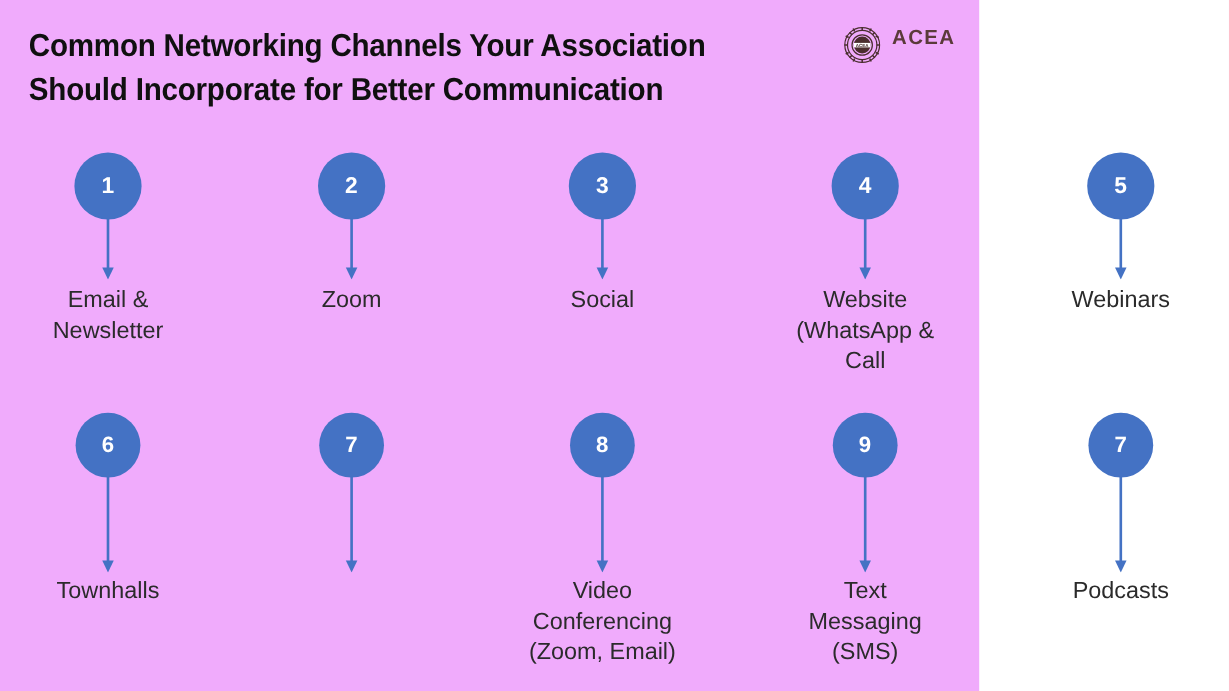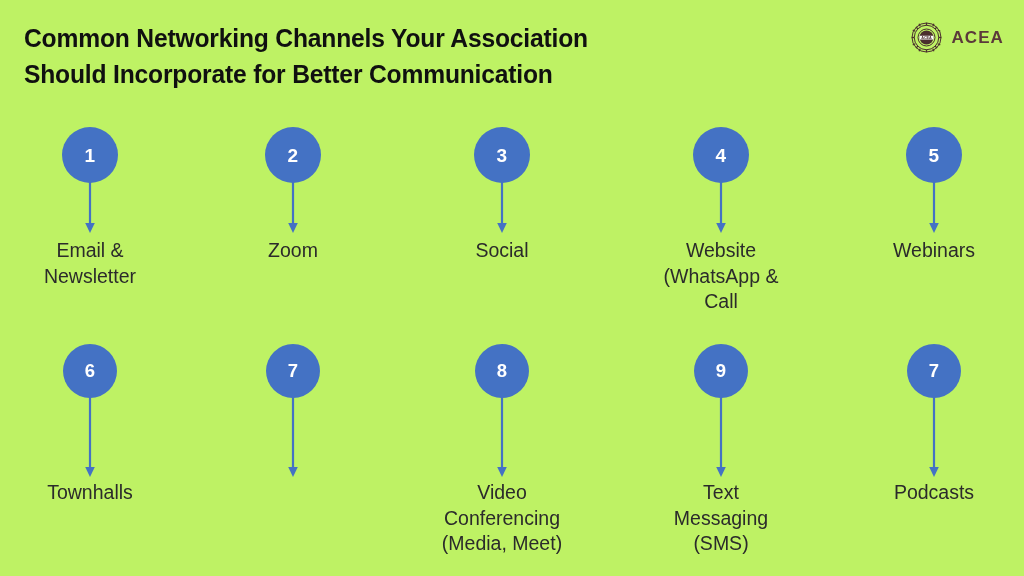--- a/index.html
+++ b/index.html
@@ -9,23 +9,23 @@
   }
   body {
     width: 1024px;
     height: 576px;
     overflow: hidden;
     font-family: "Liberation Sans", sans-serif;
     -webkit-font-smoothing: antialiased;
   }
   .slide {
     position: relative;
-    width: 1024px;
+    width: 816px;
     height: 576px;
-    background: #bef264;
+    background: #f0abfc;
   }
 
   
   .title {
     position: absolute;
     left: 24px;
     top: 20px;
     width: 680px;
     font-size: 26.5px;
     line-height: 36px;
@@ -35,21 +35,20 @@
     transform: scaleX(0.93);
     transform-origin: left top;
   }
   .title .tline { display: block; white-space: nowrap; }
 
   .brand {
     position: absolute;
     right: 20px;
     top: 22px;
     display: flex;
-    align-items: center;
     gap: 9px;
   }
   .brand-seal {
     width: 31px;
     height: 31px;
     display: block;
   }
   .brand-name {
     font-size: 17px;
     font-weight: bold;
@@ -248,21 +247,21 @@
 
     <div class="item">
       <div class="badge">8</div>
       <svg class="arrow" viewBox="0 0 14 80">
         <line x1="7" y1="0" x2="7" y2="72" stroke="#4472c4" stroke-width="2.2"></line>
         <polygon points="7,80 2.2,70 11.8,70" fill="#4472c4"></polygon>
       </svg>
       <div class="label">
         <span class="lline">Video</span>
         <span class="lline">Conferencing</span>
-        <span class="lline">(Media, Meet)</span>
+        <span class="lline">(Zoom, Email)</span>
       </div>
     </div>
 
     <div class="item">
       <div class="badge">9</div>
       <svg class="arrow" viewBox="0 0 14 80">
         <line x1="7" y1="0" x2="7" y2="72" stroke="#4472c4" stroke-width="2.2"></line>
         <polygon points="7,80 2.2,70 11.8,70" fill="#4472c4"></polygon>
       </svg>
       <div class="label">

